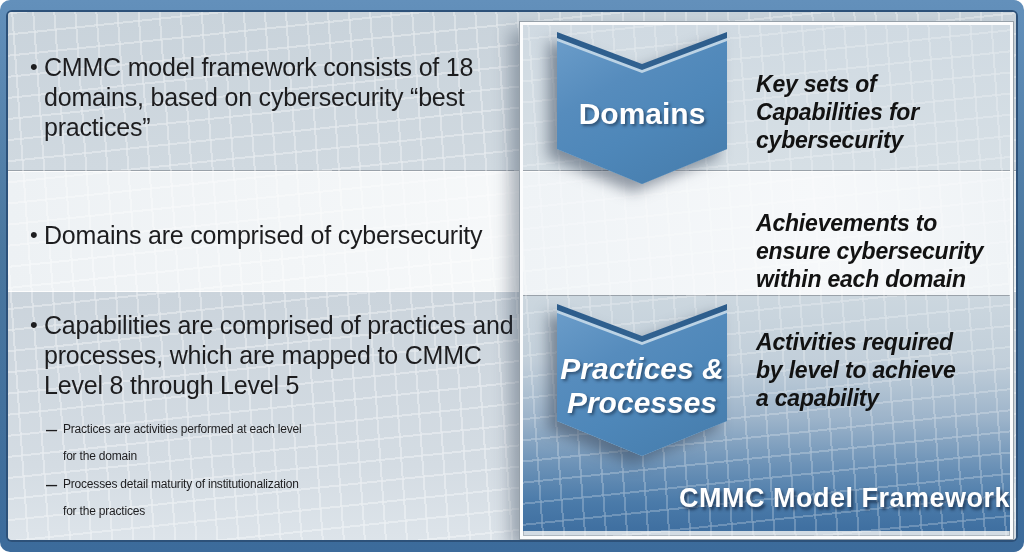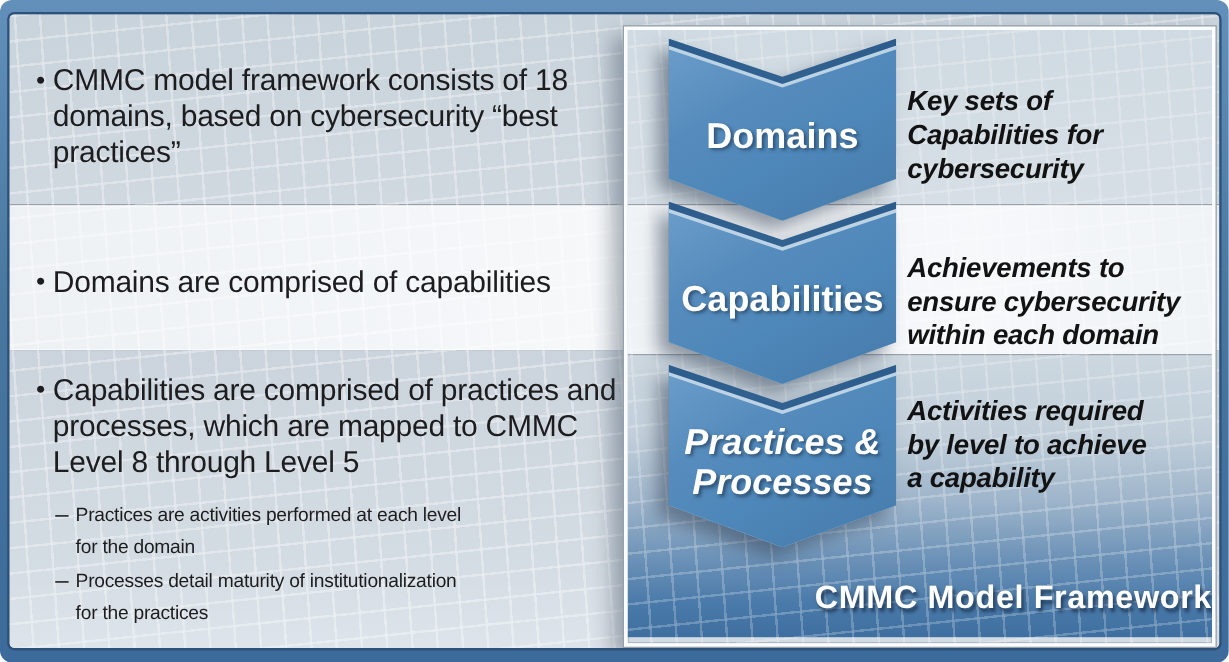--- a/index.html
+++ b/index.html
@@ -34,41 +34,41 @@
 
   
   .bullet{position:absolute;display:flex;color:#1d1d1f;}
   .bullet .marker{flex:0 0 14px;font-size:22px;line-height:30px;}
   .bullet .btext{white-space:pre;font-size:25px;line-height:30px;letter-spacing:-0.2px;}
   .b1{left:22px;top:40px;}
   .b2{left:22px;top:208px;}
   .b3{left:22px;top:298px;}
   .subbullet{position:absolute;display:flex;color:#1d1d1f;}
   .subbullet .marker{flex:0 0 17px;font-size:20px;line-height:27px;}
-  .subbullet .btext{white-space:pre;font-size:16px;line-height:27px;letter-spacing:-0.2px;}
+  .subbullet .btext{white-space:pre;font-size:12px;line-height:27px;letter-spacing:-0.2px;}
   .s1{left:38px;top:404px;}
   .s2{left:38px;top:459px;}
 
   
   .panel{
     position:absolute;left:512px;top:10px;width:487px;height:511px;
     border:3px solid #fbfcfd;outline:1px solid #96a0a9;
     box-shadow:-10px 8px 16px rgba(50,65,85,.40), inset 0 0 0 1px #aeb7bf;
     overflow:hidden;background:#d3dce4;
   }
   .prow{position:absolute;left:0;right:0;}
   .prow1{top:0;height:145px;background:linear-gradient(180deg,#d0dae2 0%,#d6dfe5 100%);}
   .prow2{top:145px;height:125px;background:linear-gradient(90deg,#eff3f6 0%,#f6f8fa 60%,#eff3f6 100%);
          border-top:1px solid #9aa2aa;box-shadow:inset 0 1px 0 #fdfdfd, inset 0 -1px 0 #fdfdfd;}
   .prow3{top:270px;height:235px;border-top:1px solid #9aa2aa;
          background:linear-gradient(180deg,#ccd7df 0%,#c2cfda 28%,#9db4ca 52%,#6c92b7 72%,#4a7aa9 88%,#3f6fa0 100%);}
   .panel .grid-overlay{opacity:.35;}
 
   
-  .chevron{position:absolute;left:34px;width:190px;height:152px;
+  .chevron{position:absolute;left:34px;width:170px;height:152px;
            filter:drop-shadow(-9px 8px 7px rgba(45,60,80,.5));}
   .c1{top:7px;}
   .c2{top:143px;}
   .c3{top:279px;font-style:italic;}
   .chev-clip{position:absolute;inset:0;
     clip-path:polygon(0 0,50% 21%,100% 0,100% 77%,50% 100%,0 77%);}
   .chev-edge{position:absolute;inset:0;background:linear-gradient(180deg,#2c5c8b 0%,#3a6b99 60%,#44749f 100%);}
   .chev-hl,.chev-body{position:absolute;inset:0;
     clip-path:polygon(0 0,50% 21%,100% 0,100% 77%,50% 100%,0 77%);}
   .chev-hl{transform:translateY(6px);background:#bcd3e5;}
@@ -105,21 +105,21 @@
     <div class="grid-overlay"></div>
 
     <div class="bullet b1">
       <span class="marker">•</span>
       <div class="btext">CMMC model framework consists of 18
 domains, based on cybersecurity “best
 practices”</div>
     </div>
     <div class="bullet b2">
       <span class="marker">•</span>
-      <div class="btext">Domains are comprised of capabilities</div>
+      <div class="btext">Domains are comprised of cybersecurity</div>
     </div>
     <div class="bullet b3">
       <span class="marker">•</span>
       <div class="btext">Capabilities are comprised of practices and
 processes, which are mapped to CMMC
 Level 8 through Level 5</div>
     </div>
     <div class="subbullet s1">
       <span class="marker">–</span>
       <div class="btext">Practices are activities performed at each level
@@ -138,28 +138,20 @@
       <div class="grid-overlay"></div>
 
       <div class="chevron c1">
         <div class="chev-clip">
           <div class="chev-edge"></div>
           <div class="chev-hl"></div>
           <div class="chev-body"></div>
         </div>
         <div class="chev-label">Domains</div>
       </div>
-      <div class="chevron c2">
-        <div class="chev-clip">
-          <div class="chev-edge"></div>
-          <div class="chev-hl"></div>
-          <div class="chev-body"></div>
-        </div>
-        <div class="chev-label">Capabilities</div>
-      </div>
       <div class="chevron c3">
         <div class="chev-clip">
           <div class="chev-edge"></div>
           <div class="chev-hl"></div>
           <div class="chev-body"></div>
         </div>
         <div class="chev-label">Practices &amp;
 Processes</div>
       </div>
 

